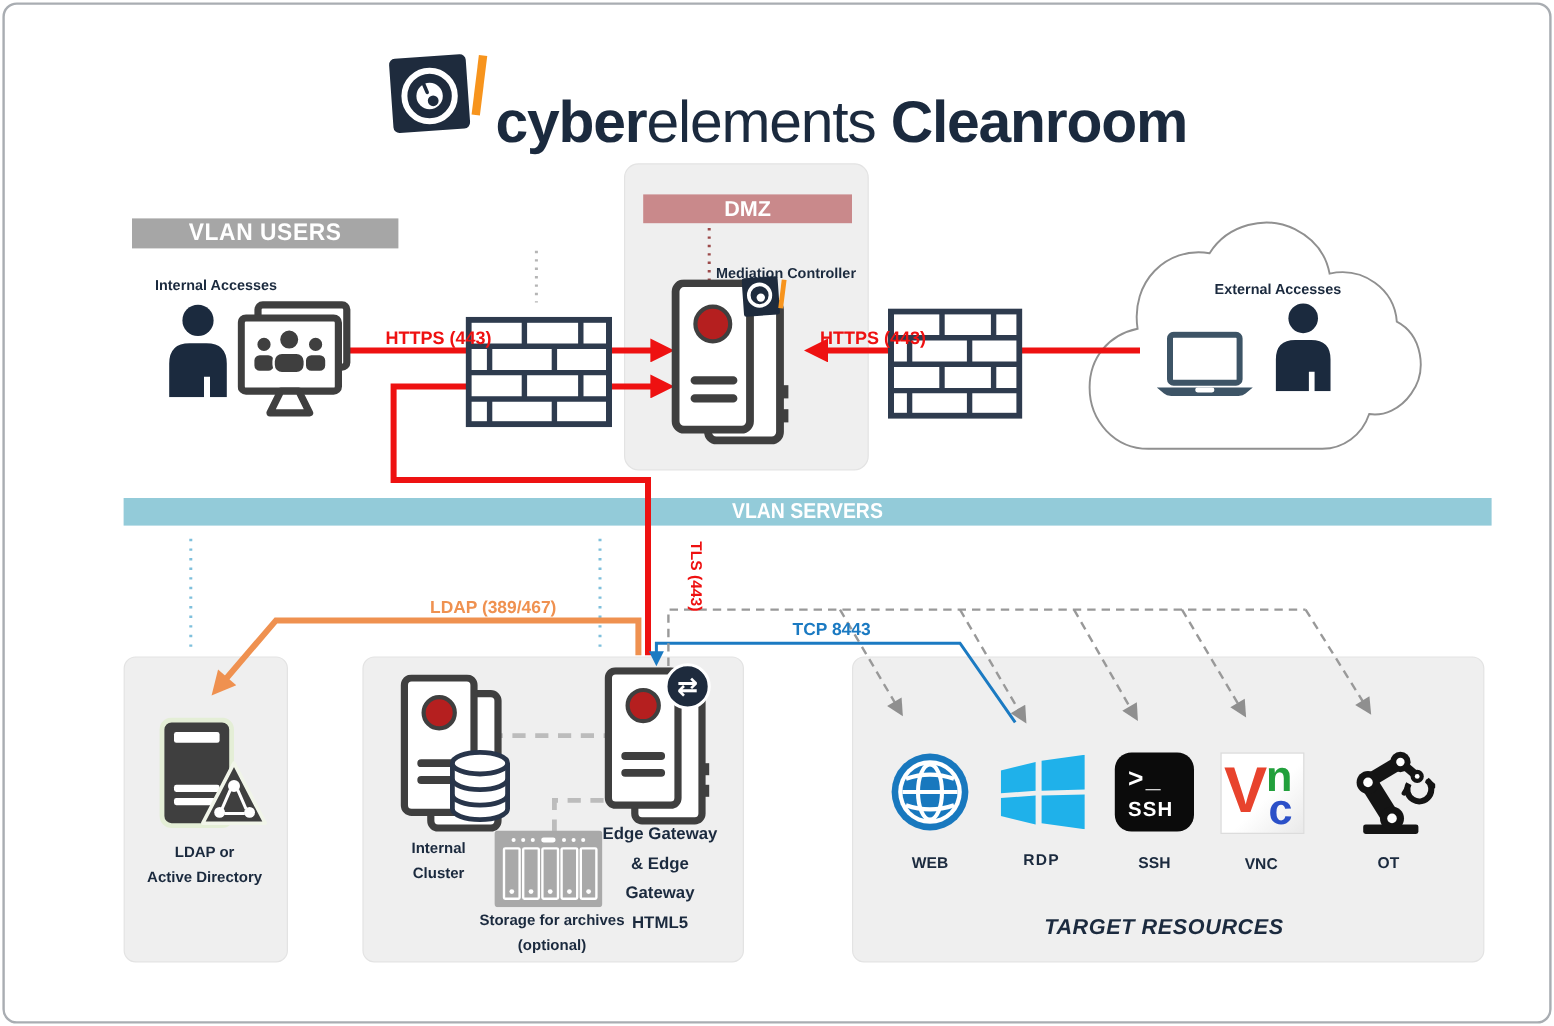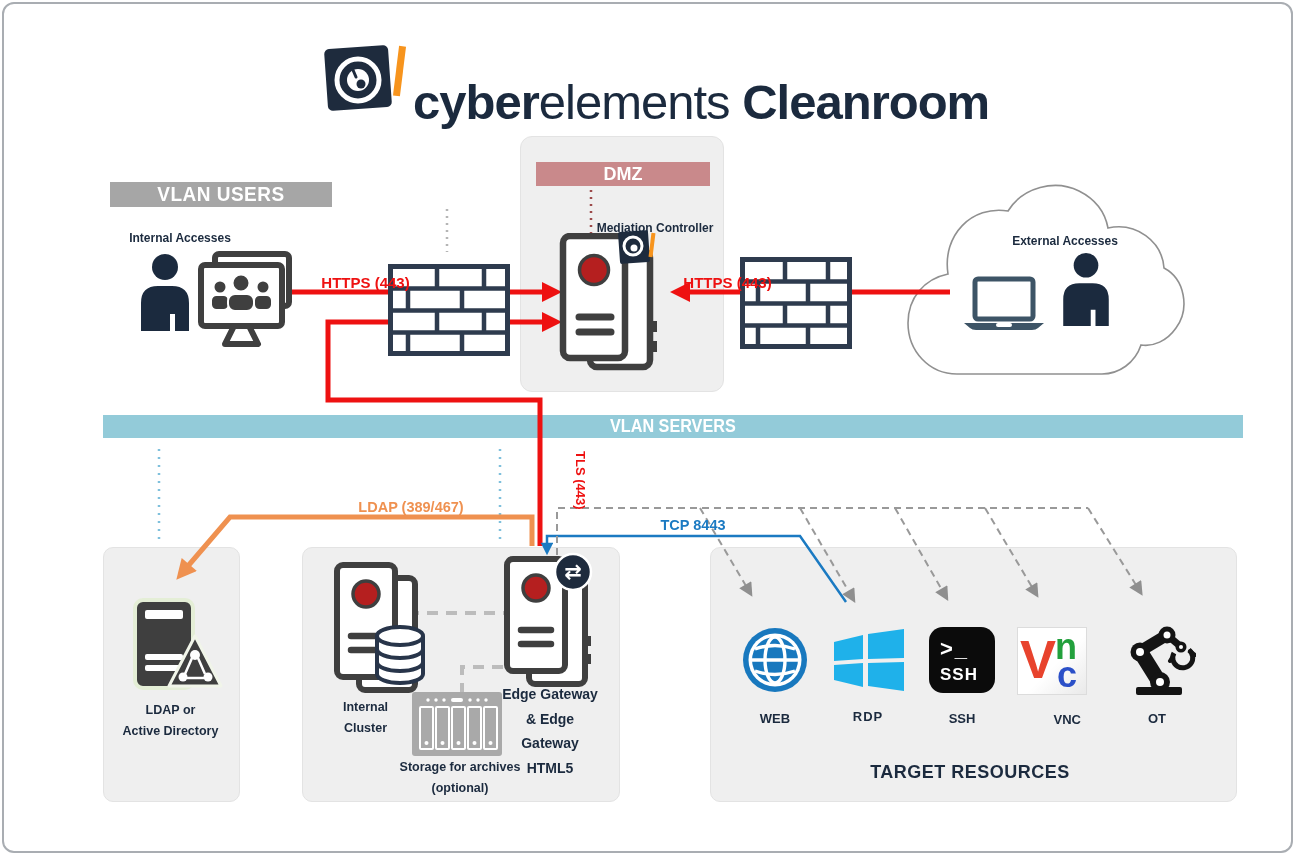--- a/index.html
+++ b/index.html
@@ -342,15 +342,15 @@
 <div class="lbl" style="left:502px;top:682px;width:96px;font-size:14px;line-height:1.75;">
   <div>Edge Gateway</div>
   <div>&amp; Edge</div>
   <div>Gateway</div>
   <div>HTML5</div>
 </div>
 
 <div class="lbl" style="left:745px;top:711px;width:60px;font-size:13px;">WEB</div>
 <div class="lbl" style="left:838px;top:709px;width:60px;font-size:13px;letter-spacing:1px;">RDP</div>
 <div class="lbl" style="left:932px;top:711px;width:60px;font-size:13px;">SSH</div>
-<div class="lbl" style="left:1021px;top:712px;width:60px;font-size:13px;text-align:right;">VNC</div>
+<div class="lbl" style="left:1021px;top:712px;width:60px;font-size:13px;">VNC</div>
 <div class="lbl" style="left:1127px;top:711px;width:60px;font-size:13px;">OT</div>
-<div class="lbl" style="left:820px;top:762px;width:300px;font-size:18px;letter-spacing:.5px;">TARGET RESOURCES</div>
+<div class="lbl" style="left:820px;top:762px;width:300px;font-size:18px;font-style:italic;letter-spacing:.5px;">TARGET RESOURCES</div>
 
 </body></html>

